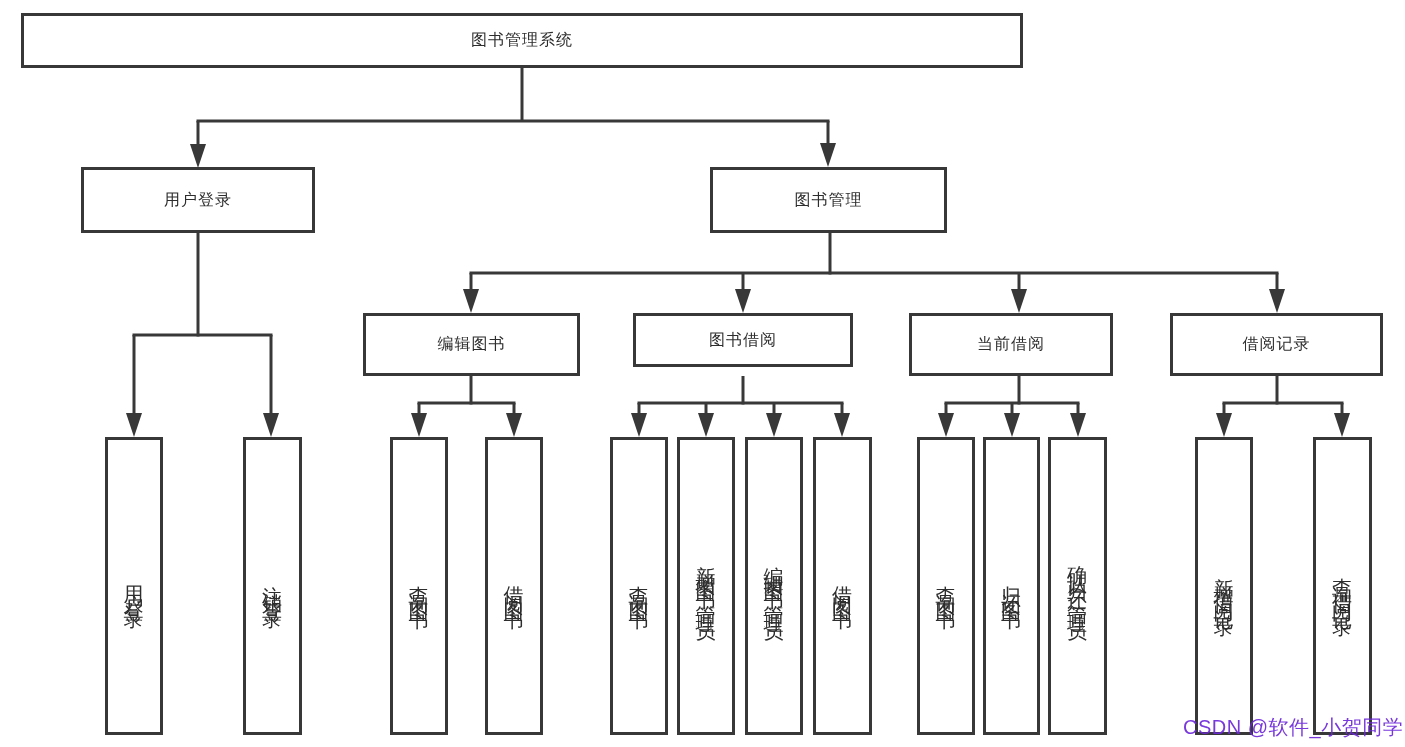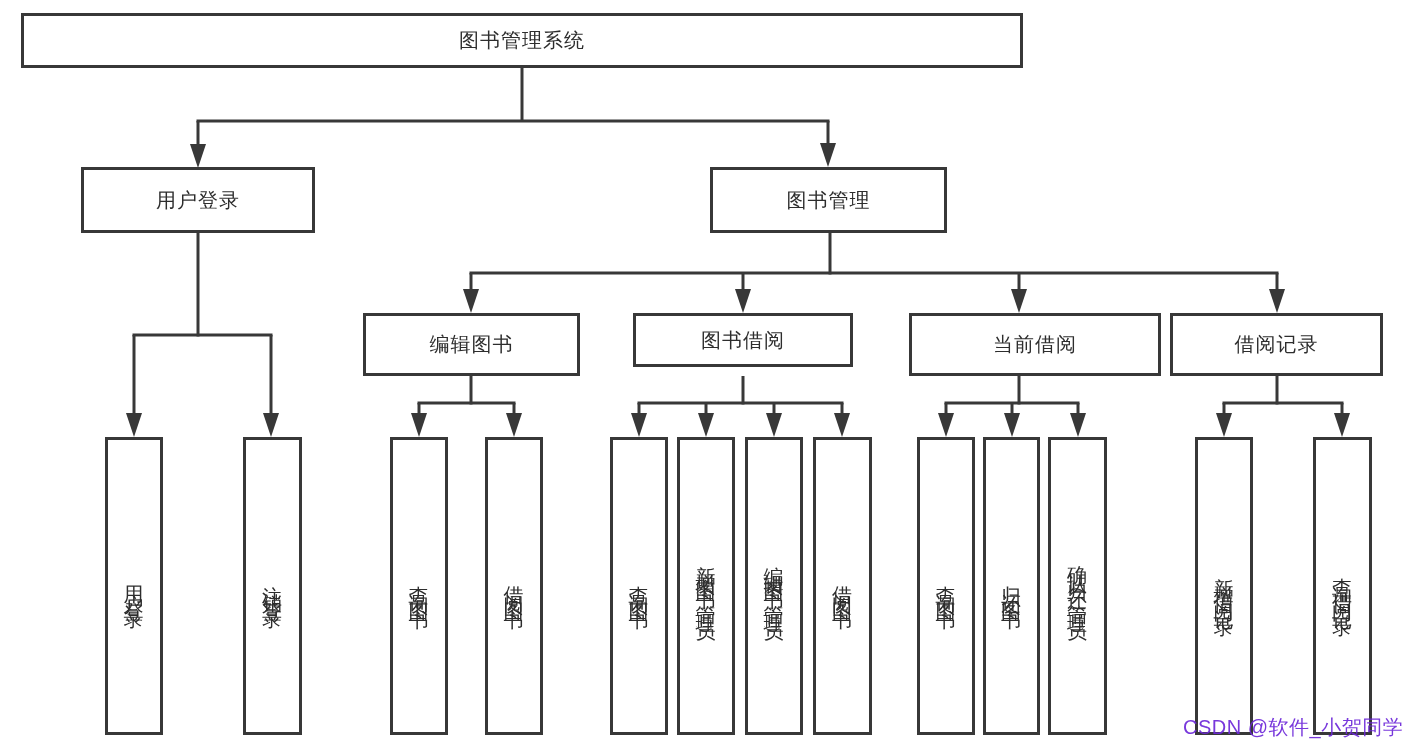--- a/index.html
+++ b/index.html
@@ -26,21 +26,21 @@
     position: absolute;
     box-sizing: border-box;
     border: 3px solid #383838;
     background: #ffffff;
     display: flex;
     align-items: center;
     justify-content: center;
     color: #2d2d2d;
   }
   .hlabel {
-    font-size: 20px;
+    font-size: 16px;
     letter-spacing: 1px;
     white-space: nowrap;
     font-family: Liberation Serif, serif;
   }
   .leaf .vlabel {
     display: block;
     writing-mode: vertical-rl;
     text-orientation: mixed;
     font-size: 20px;
     line-height: 1;
@@ -140,21 +140,21 @@
   <div class="node" style="left:710px; top:167px; width:237px; height:66px;align-items:center;">
     <span class="hlabel">图书管理</span>
   </div>
 
   <div class="node" style="left:363px; top:313px; width:217px; height:63px;">
     <span class="hlabel">编辑图书</span>
   </div>
   <div class="node" style="left:633px; top:313px; width:220px; height:54px;">
     <span class="hlabel">图书借阅</span>
   </div>
-  <div class="node" style="left:909px; top:313px; width:252px; height:63px;">
+  <div class="node" style="left:909px; top:313px; width:204px; height:63px;">
     <span class="hlabel">当前借阅</span>
   </div>
   <div class="node" style="left:1170px; top:313px; width:213px; height:63px;">
     <span class="hlabel">借阅记录</span>
   </div>
 
   <div class="node leaf" style="left:105px; top:437px; width:58px; height:298px;">
     <span class="vlabel">用户登录</span>
   </div>
   <div class="node leaf" style="left:243px; top:437px; width:59px; height:298px;">

